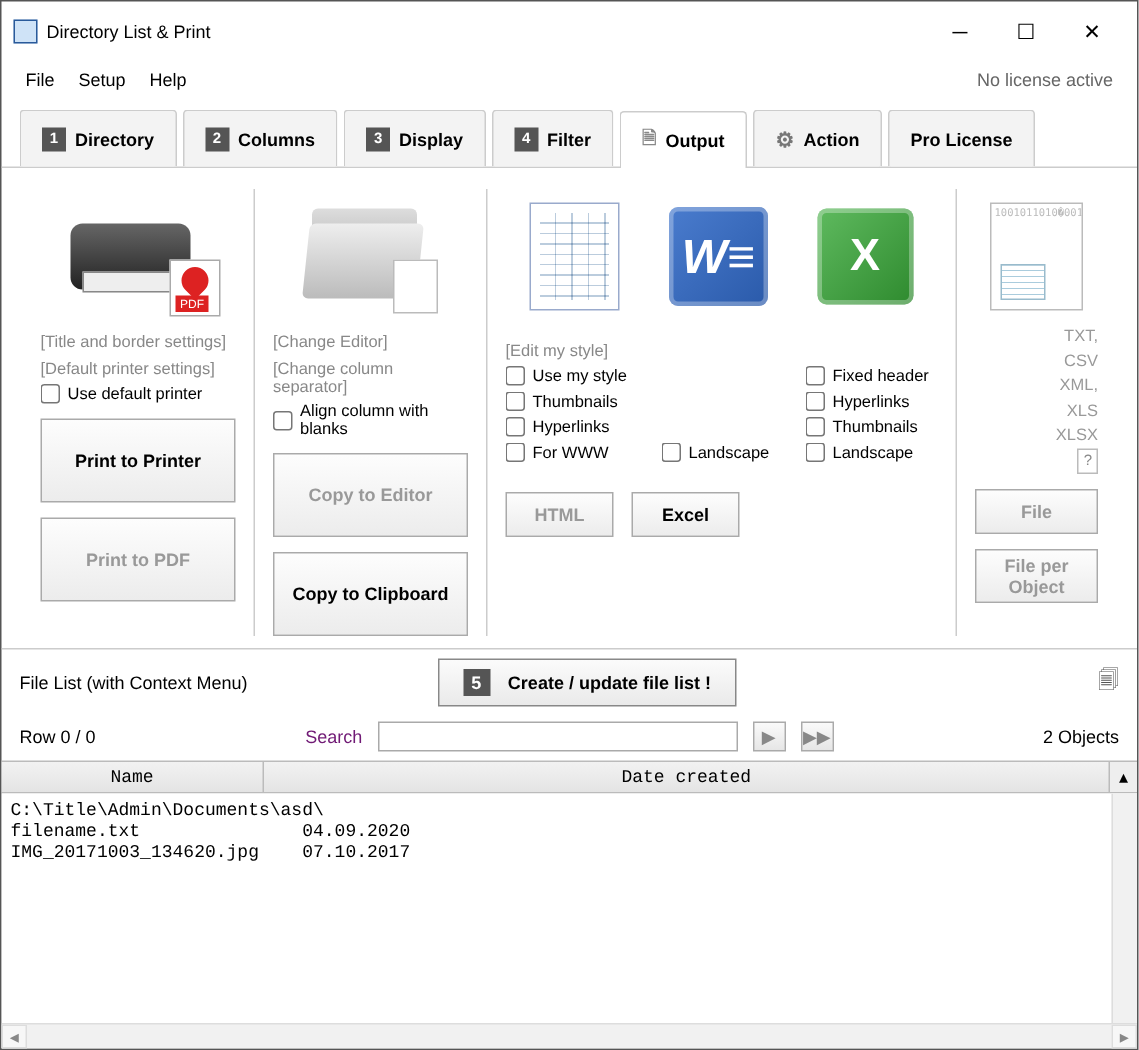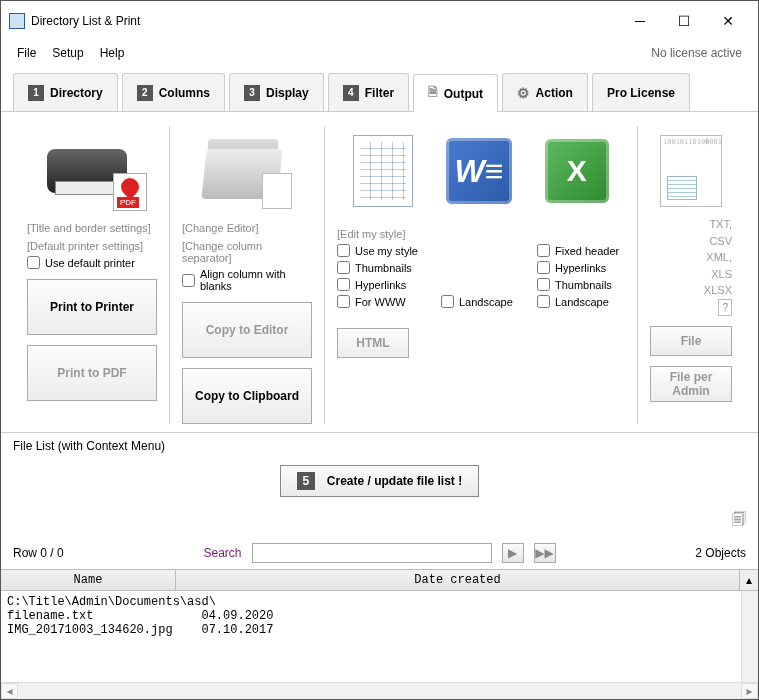--- a/index.html
+++ b/index.html
@@ -42,21 +42,21 @@
   .desc { color:#888; font-size:11px; margin-top:6px;}
   .checkrow{ display:flex; align-items:center; gap:5px; font-size:11px; margin-top:4px;}
   .checkrow input{margin:0; width:13px;height:13px;}
   .btn { width:130px; padding:20px 4px; text-align:center; font-weight:bold; border:1px solid #aaa; background:linear-gradient(#fdfdfd,#ececec); margin-top:10px; font-size:12px;}
   .btn.disabled{ color:#999;}
   .btn.sm{ width:72px; padding:7px 0;}
   .subcol{ display:flex; flex-direction:column;}
   .rowflex{display:flex;gap:12px;justify-content:space-between;}
   .formatlabels{ text-align:right; color:#999; font-size:11px; line-height:1.5;margin-left:48px;}
   .q{ display:inline-block;border:1px solid #bbb;padding:0 3px;font-size:10px;color:#888;margin-left:4px;}
-  .midbar{ display:flex; padding:6px 12px; gap:12px;flex-direction:column;}
+  .midbar{ display:flex; align-items:center; padding:6px 12px; gap:12px;}
   .createbtn{ display:flex; align-items:center; gap:12px; border:1px solid #888; padding:6px 16px; font-weight:bold; background:linear-gradient(#fbfbfb,#eaeaea);}
   .createbtn .num{ background:#555; color:#fff; width:18px;height:18px; display:inline-flex;align-items:center;justify-content:center;}
   .treeicon{margin-left:auto; font-size:14px; color:#555;}
   .rowbar{ display:flex; align-items:center; padding:4px 12px 6px 12px; gap:10px;}
   .searchbox{ width:240px; height:20px; border:1px solid #aaa; background:#fff;}
   .navbtn{ width:22px;height:20px; border:1px solid #aaa; background:linear-gradient(#fafafa,#e6e6e6); display:inline-flex;align-items:center;justify-content:center; color:#888;}
   .objects{margin-left:auto;}
   .listhdr{ display:flex; background:linear-gradient(#f2f2f2,#e4e4e4); border:1px solid #bbb; border-left:none;border-right:none;text-align:center;}
   .listhdr .hcell{ padding:3px 6px; border-right:1px solid #bbb; font-family:"Courier New",monospace; font-size:12px;}
   .listhdr .hname{width:175px;}
@@ -204,34 +204,35 @@
             <span>Thumbnails</span>
           </label>
         <label class="checkrow">
             <input type="checkbox" style="">
             <span>Landscape</span>
           </label>
       </div>
     </div>
     <div class="rowflex" style="margin-top:10px">
       <div class="btn sm disabled">HTML</div>
+      <div class="btn sm">Excel</div>
     </div>
   </div>
 
   <div class="col" style="width:110px;align-items:flex-end">
     <div class="iconbox">
         <div class="binicon"></div>
       </div>
     <div class="formatlabels">
       <div>TXT, CSV</div>
       <div>XML, XLS</div>
       <div><span>XLSX</span><span class="q">?</span></div>
     </div>
     <div class="btn sm disabled" style="width:82px">File</div>
-    <div class="btn sm disabled" style="width:82px;padding:3px 0;line-height:1.2">File per Admin</div>
+    <div class="btn sm disabled" style="width:82px;padding:3px 0;line-height:1.2">File per Object</div>
   </div>
 </div>
 
 <div class="midbar">
   <span>File List (with Context Menu)</span>
   <div class="createbtn" style="margin:0 auto">
     <span class="num">5</span>
     <span>Create / update file list !</span>
   </div>
   <span class="treeicon">🗐</span>

